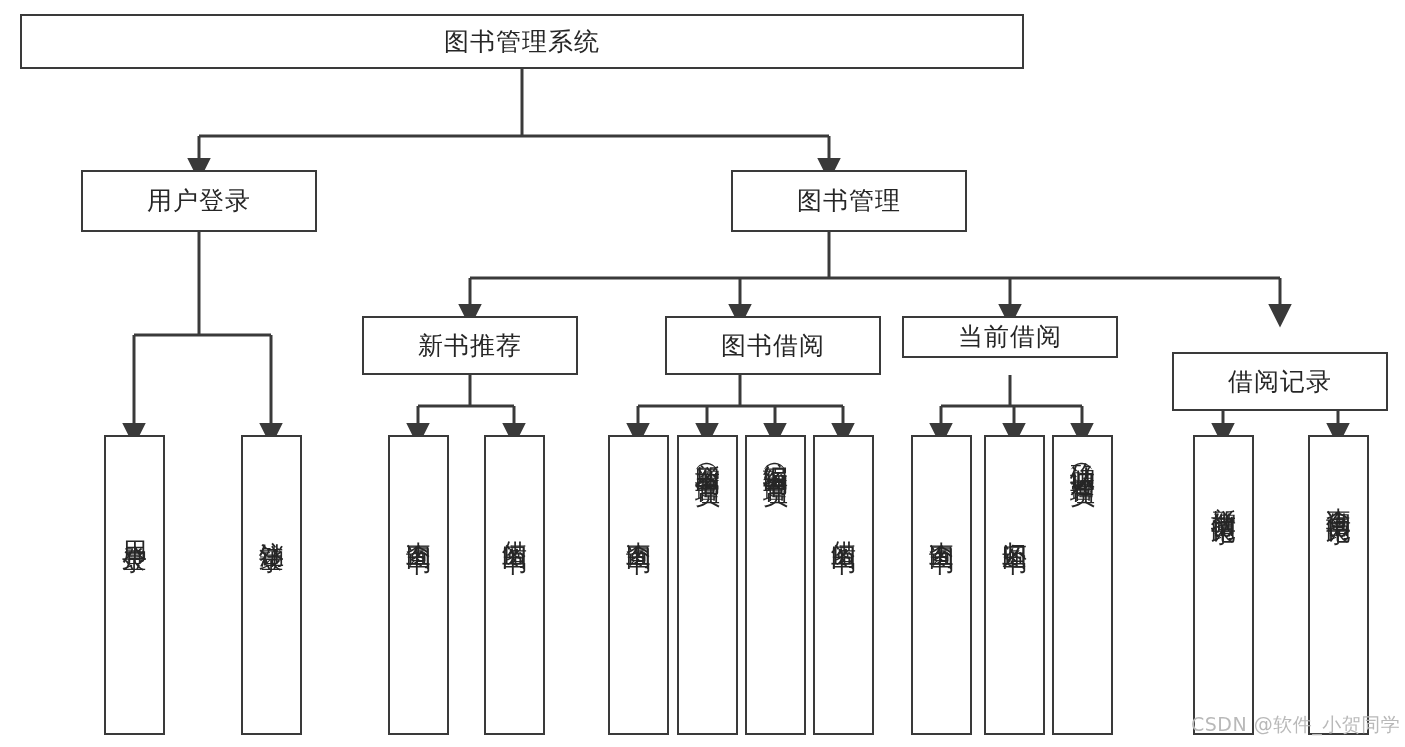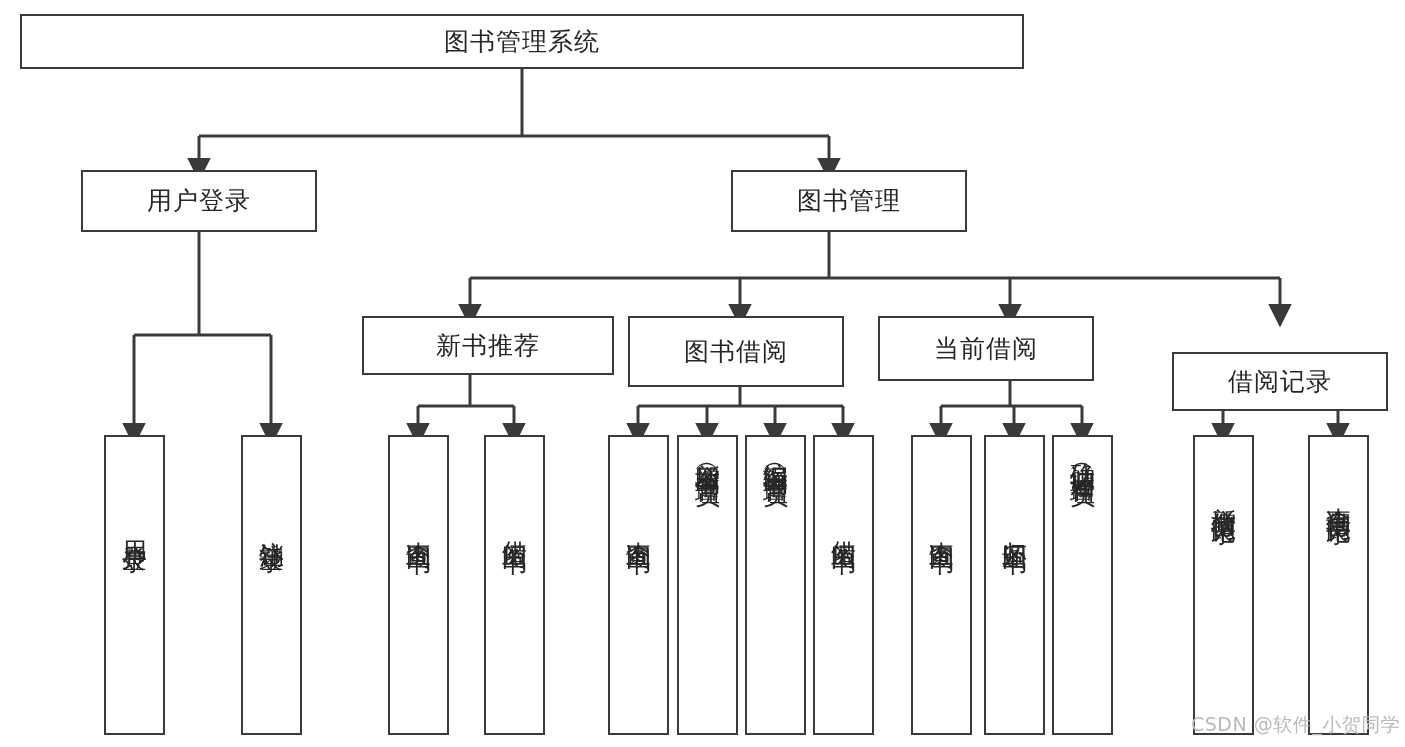--- a/index.html
+++ b/index.html
@@ -145,27 +145,27 @@
     <span class="label">图书管理系统</span>
   </div>
 
   <div class="node horiz" style="left:81px;top:170px;width:236px;height:62px;">
     <span class="label">用户登录</span>
   </div>
   <div class="node horiz" style="left:731px;top:170px;width:236px;height:62px;">
     <span class="label">图书管理</span>
   </div>
 
-  <div class="node horiz" style="left:362px;top:316px;width:252px;height:59px;">
+  <div class="node horiz" style="left:362px;top:316px;width:216px;height:59px;">
     <span class="label">新书推荐</span>
   </div>
-  <div class="node horiz" style="left:628px;top:316px;width:216px;height:71px;">
+  <div class="node horiz" style="left:665px;top:316px;width:216px;height:59px;">
     <span class="label">图书借阅</span>
   </div>
-  <div class="node horiz" style="left:878px;top:316px;width:216px;height:65px;">
+  <div class="node horiz" style="left:902px;top:316px;width:216px;height:42px;">
     <span class="label">当前借阅</span>
   </div>
   <div class="node horiz" style="left:1172px;top:316px;width:216px;height:59px;margin-top:36px;">
     <span class="label">借阅记录</span>
   </div>
 
   <div class="node vert mid" style="left:104px;top:435px;width:61px;height:300px;">
     <span class="label">用户登录</span>
   </div>
   <div class="node vert mid" style="left:241px;top:435px;width:61px;height:300px;">

